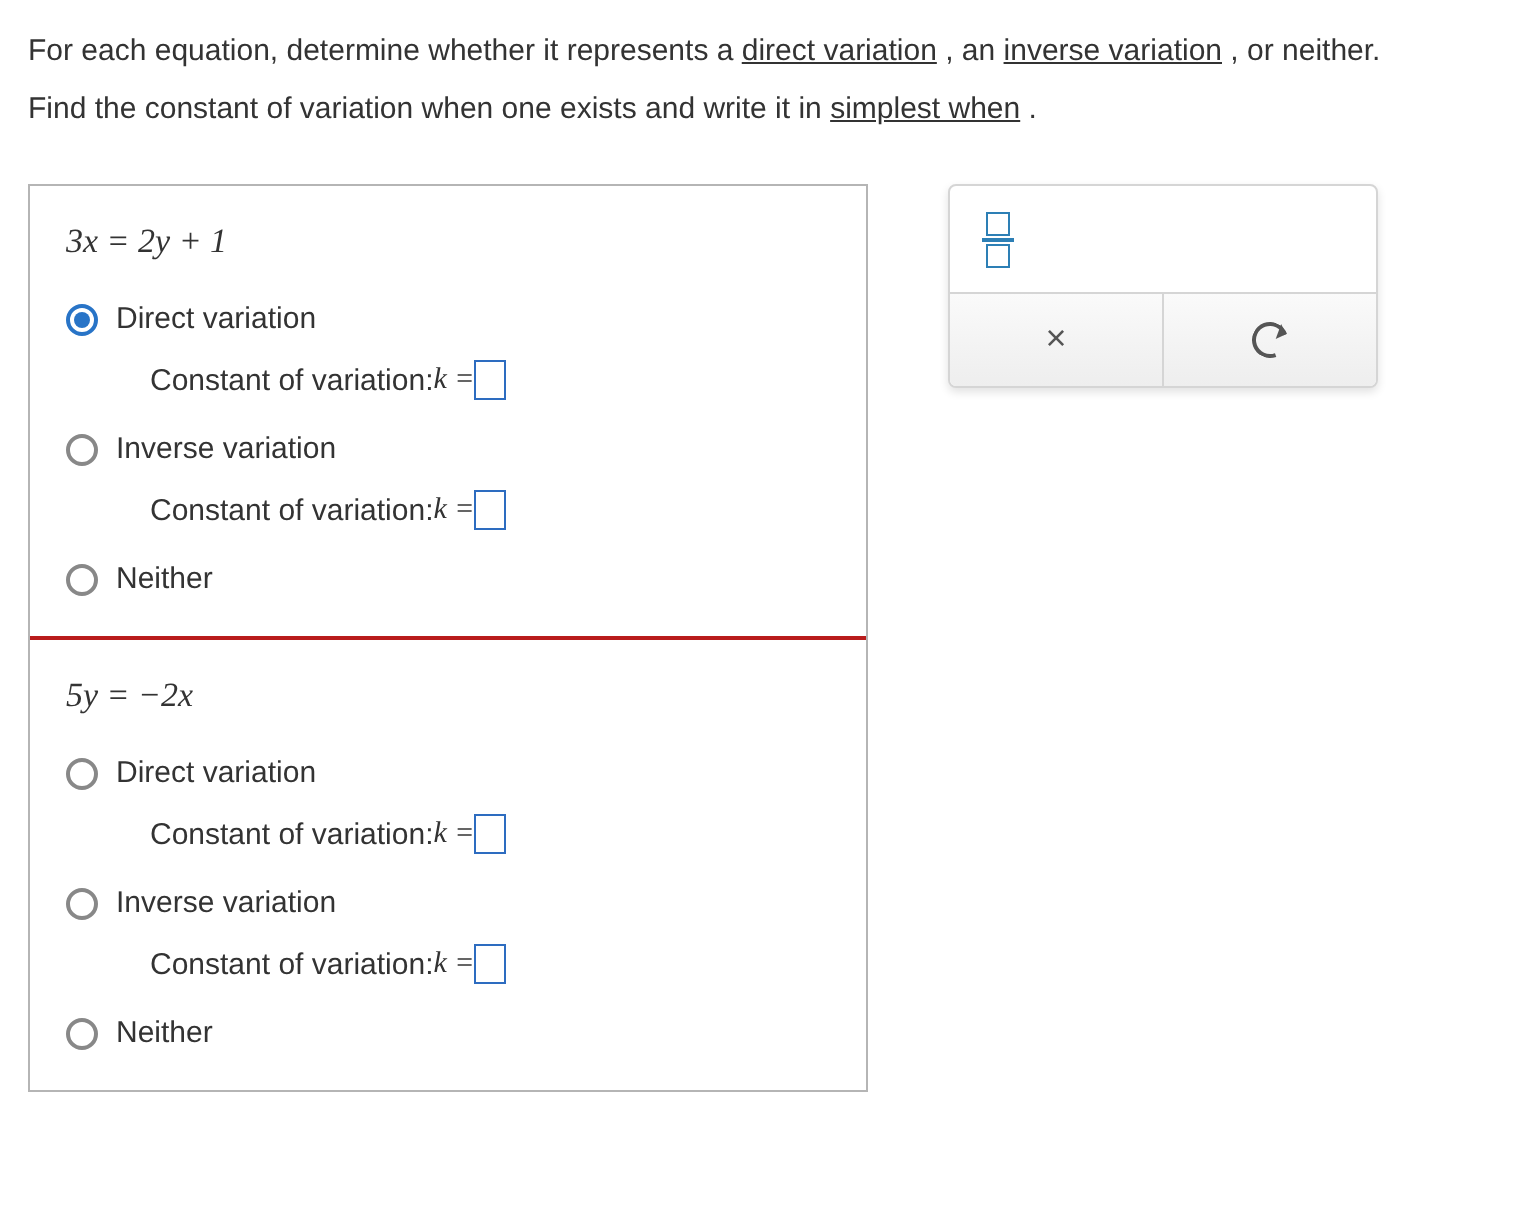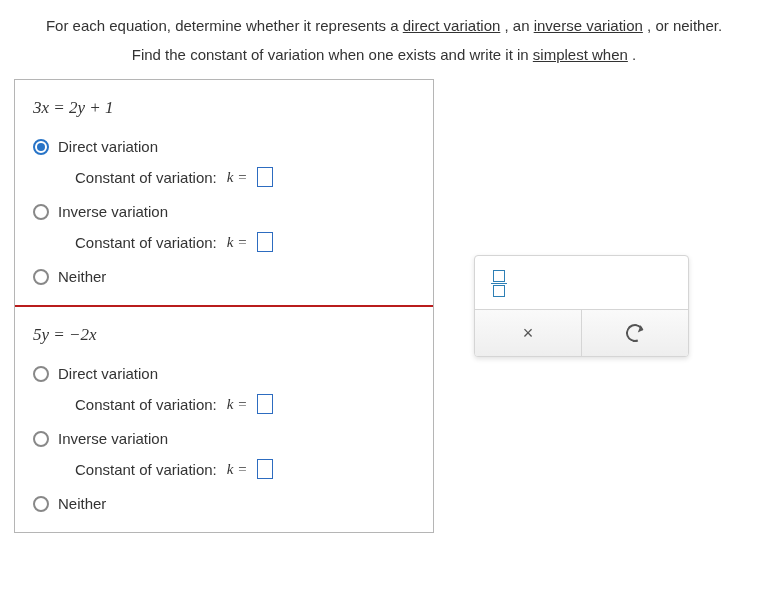--- a/index.html
+++ b/index.html
@@ -6,44 +6,44 @@
     body {
       width: 768px;
       height: 607px;
       font-family: Arial, Helvetica, sans-serif;
       font-size: 15px;
       color: #333;
       background: #fff;
       padding: 12px 14px;
       position: relative;
     }
-    .instructions { line-height: 1.9; margin-bottom: 10px; text-align: center; }
+    .instructions { line-height: 1.9; margin-bottom: 23px; }
     .u { text-decoration: underline; color: #333;}
-    .content-row { display: flex; gap: 40px; align-items: center;}
+    .content-row { display: flex; gap: 40px; align-items: flex-start;}
     .qpanel {
       border: 1px solid #b5b5b5;
       width: 420px;
       background: #fff;
     }
     .qsection { padding: 18px 18px 14px; }
     .qsection + .qsection { border-top: 2px solid #b91c1c; }
     .eq { font-style: italic; font-family: 'Times New Roman', serif; font-size: 17px; margin-bottom: 14px;}
     .option-row { display: flex; align-items: center; gap: 9px; padding: 6px 0; }
     .radio {
       width: 16px; height: 16px; border-radius: 50%;
       border: 2px solid #888; display: inline-flex;
       align-items: center; justify-content: center;
       flex-shrink: 0;
     }
     .radio.selected { border-color: #2874c7; }
     .radio.selected::after {
       content: ""; width: 8px; height: 8px;
       border-radius: 50%; background: #2874c7;
     }
-    .kline { padding: 6px 0 10px 42px; display: flex; align-items: center; gap: 10px;}
+    .kline { padding: 6px 0 10px 42px; display: flex; align-items: center; }
     .kbox {
       width: 16px; height: 20px;
       border: 1.5px solid #2d6cc0;
       display: inline-block;
       vertical-align: middle;
     }
     .kexpr { font-style: italic; font-family: 'Times New Roman', serif;}
     .toolpanel {
       width: 215px;
       border: 1px solid #d5d5d5;

